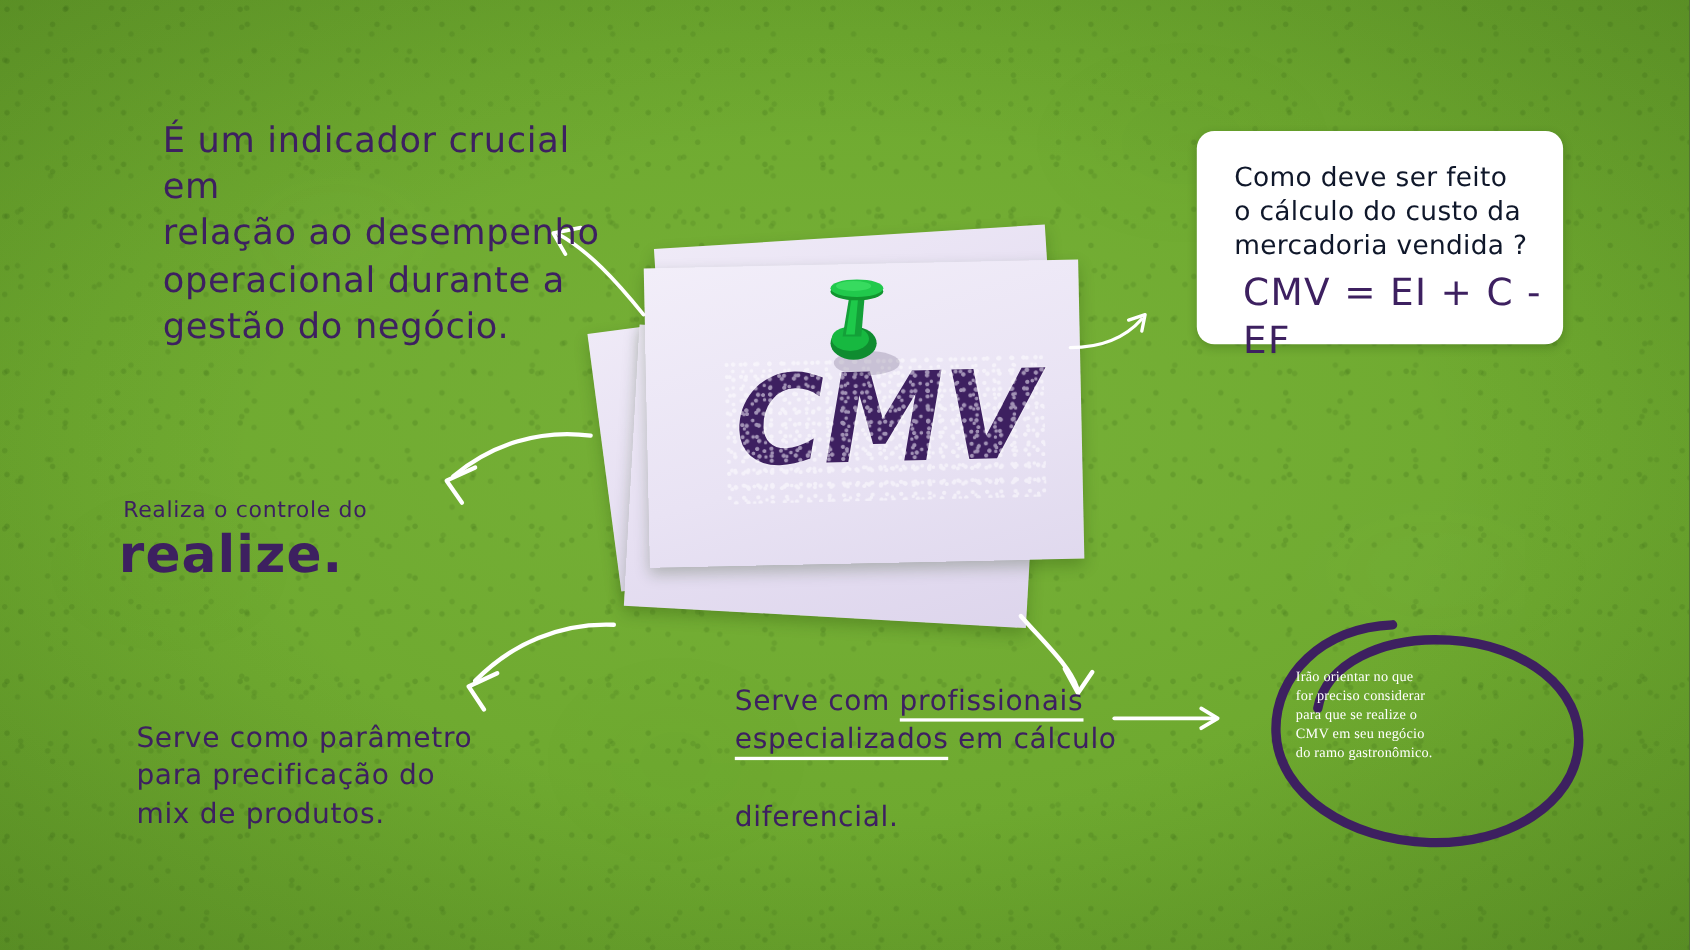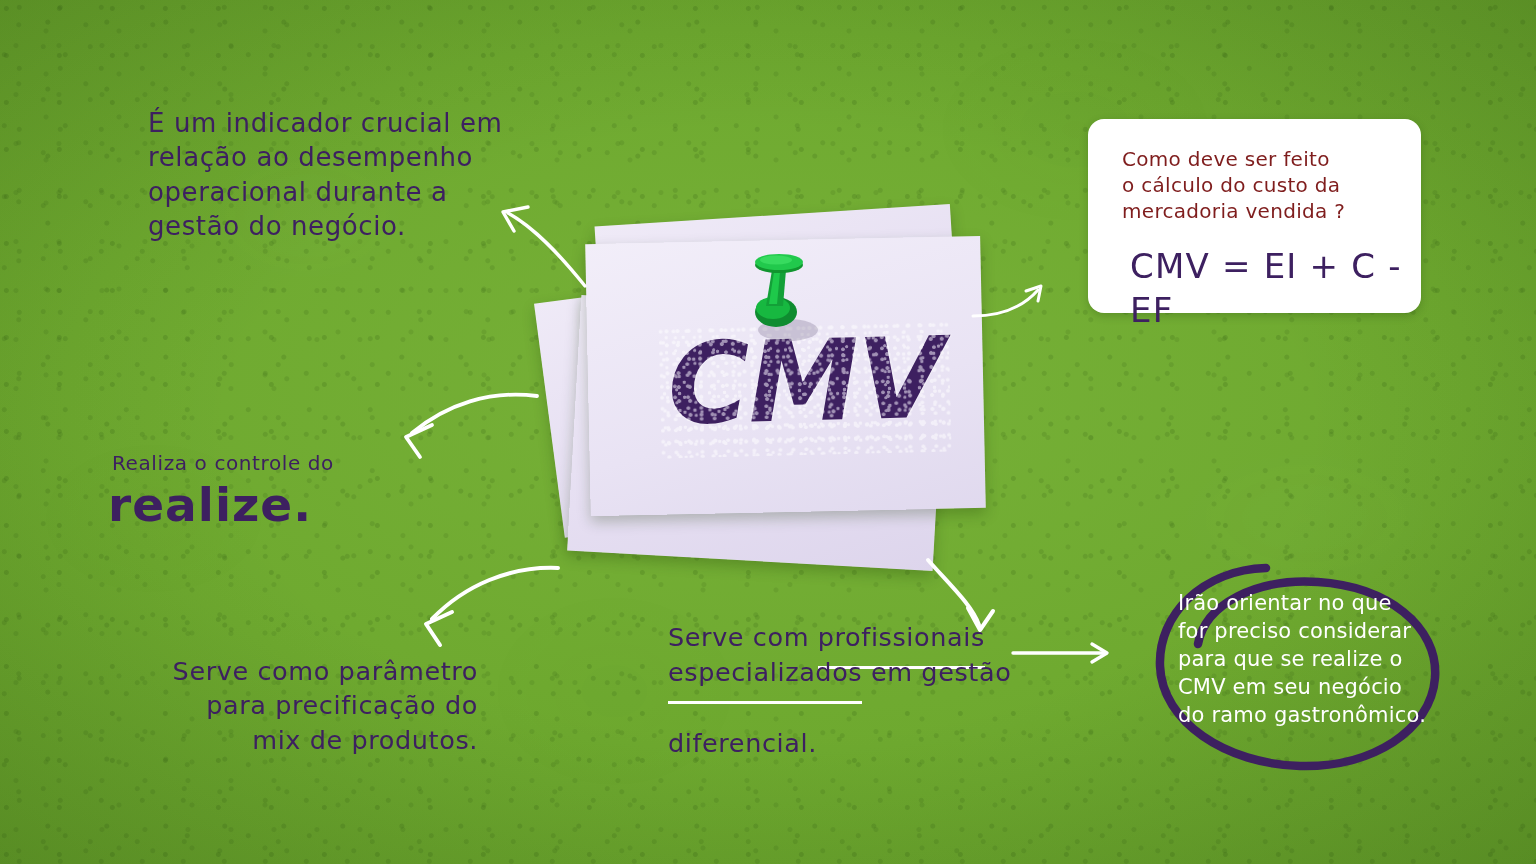--- a/index.html
+++ b/index.html
@@ -70,73 +70,72 @@
   }
 
   .note-text {
     position: absolute;
     white-space: pre-line;
   }
 
   
   #callout-top-left {
     left: 148px; top: 106px;
-    font-size: 26px;
+    font-size: 32px;
     line-height: 1.32;
     width: 400px;
   }
   
   #callout-stock-lead {
     left: 112px; top: 450px;
     font-size: 20px;
     width: 360px;
   }
   #callout-stock-big {
     left: 108px; top: 474px;
     font-size: 47px;
     font-weight: 600;
     letter-spacing: 1px;
     width: 400px;
   }
   
   #callout-bottom-left {
-    left: 98px; top: 654px;
+    left: 124px; top: 654px;
     font-size: 25.5px;
     line-height: 1.35;
     width: 380px;
-    text-align: right;
   }
   
   #callout-bottom-center {
     left: 668px; top: 620px;
     font-size: 25.5px;
     line-height: 1.38;
     width: 370px;
   }
   .u-line {
     border-bottom: 3px solid #ffffff;
-    padding-bottom: 14px;
+    padding-bottom: 1px;
   }
 
   
   #formula-card {
     position: absolute;
     left: 1088px; top: 119px;
     width: 333px; height: 194px;
     background: #ffffff;
     border-radius: 16px;
     box-shadow: 0 3px 9px rgba(20,50,5,.22);
   }
   #formula-card .q {
     position: absolute;
     left: 34px; top: 27px;
     width: 290px;
-    font-size: 20px;
+    font-size: 24px;
     line-height: 1.30;
-    color: #7f1d1d;
+    color: #0f172a;
     white-space: pre-line;
     letter-spacing: .3px;
   }
   #formula-card .f {
     position: absolute;
     left: 42px; top: 125px;
     font-size: 34px;
     letter-spacing: 1.2px;
     color: #3d2060;
     font-weight: 500;
@@ -144,27 +143,28 @@
 
   
   #oval-callout {
     position: absolute;
     left: 1148px; top: 552px;
     width: 300px; height: 236px;
   }
   #oval-callout svg { position: absolute; inset: 0; }
   #oval-callout .otext {
     position: absolute;
-    left: 30px; top: 38px;
+    left: 30px; top: 54px;
     width: 250px;
     color: #ffffff;
-    font-size: 21px;
+    font-size: 13px;
     line-height: 1.33;
     white-space: pre-line;
     letter-spacing: .2px;
+    font-family: Liberation Serif, serif;
   }
 
   
   #note-stack {
     position: absolute;
     left: 540px; top: 185px;
     width: 500px; height: 430px;
   }
   .paper {
     position: absolute;
@@ -291,21 +291,21 @@
 gestão do negócio.</div>
 
   <div class="note-text hand" id="callout-stock-lead">Realiza o controle do</div>
 
   <div class="note-text hand" id="callout-stock-big">realize.</div>
 
   <div class="note-text hand" id="callout-bottom-left">Serve como parâmetro
 para precificação do
 mix de produtos.</div>
 
-  <div class="note-text hand" id="callout-bottom-center"><span>Serve com </span><span class="u-line">profissionais</span><br><span class="u-line">especializados</span><span> em gestão</span><br><br><span>diferencial.</span></div>
+  <div class="note-text hand" id="callout-bottom-center"><span>Serve com </span><span class="u-line">profissionais</span><br><span class="u-line">especializados</span><span> em cálculo</span><br><br><span>diferencial.</span></div>
 
   <div id="formula-card">
     <div class="q hand">Como deve ser feito
 o cálculo do custo da
 mercadoria vendida ?</div>
     <div class="f hand">CMV = EI + C - EF</div>
   </div>
 
   <div id="oval-callout">
     <svg viewBox="0 0 300 236" width="300" height="236">

